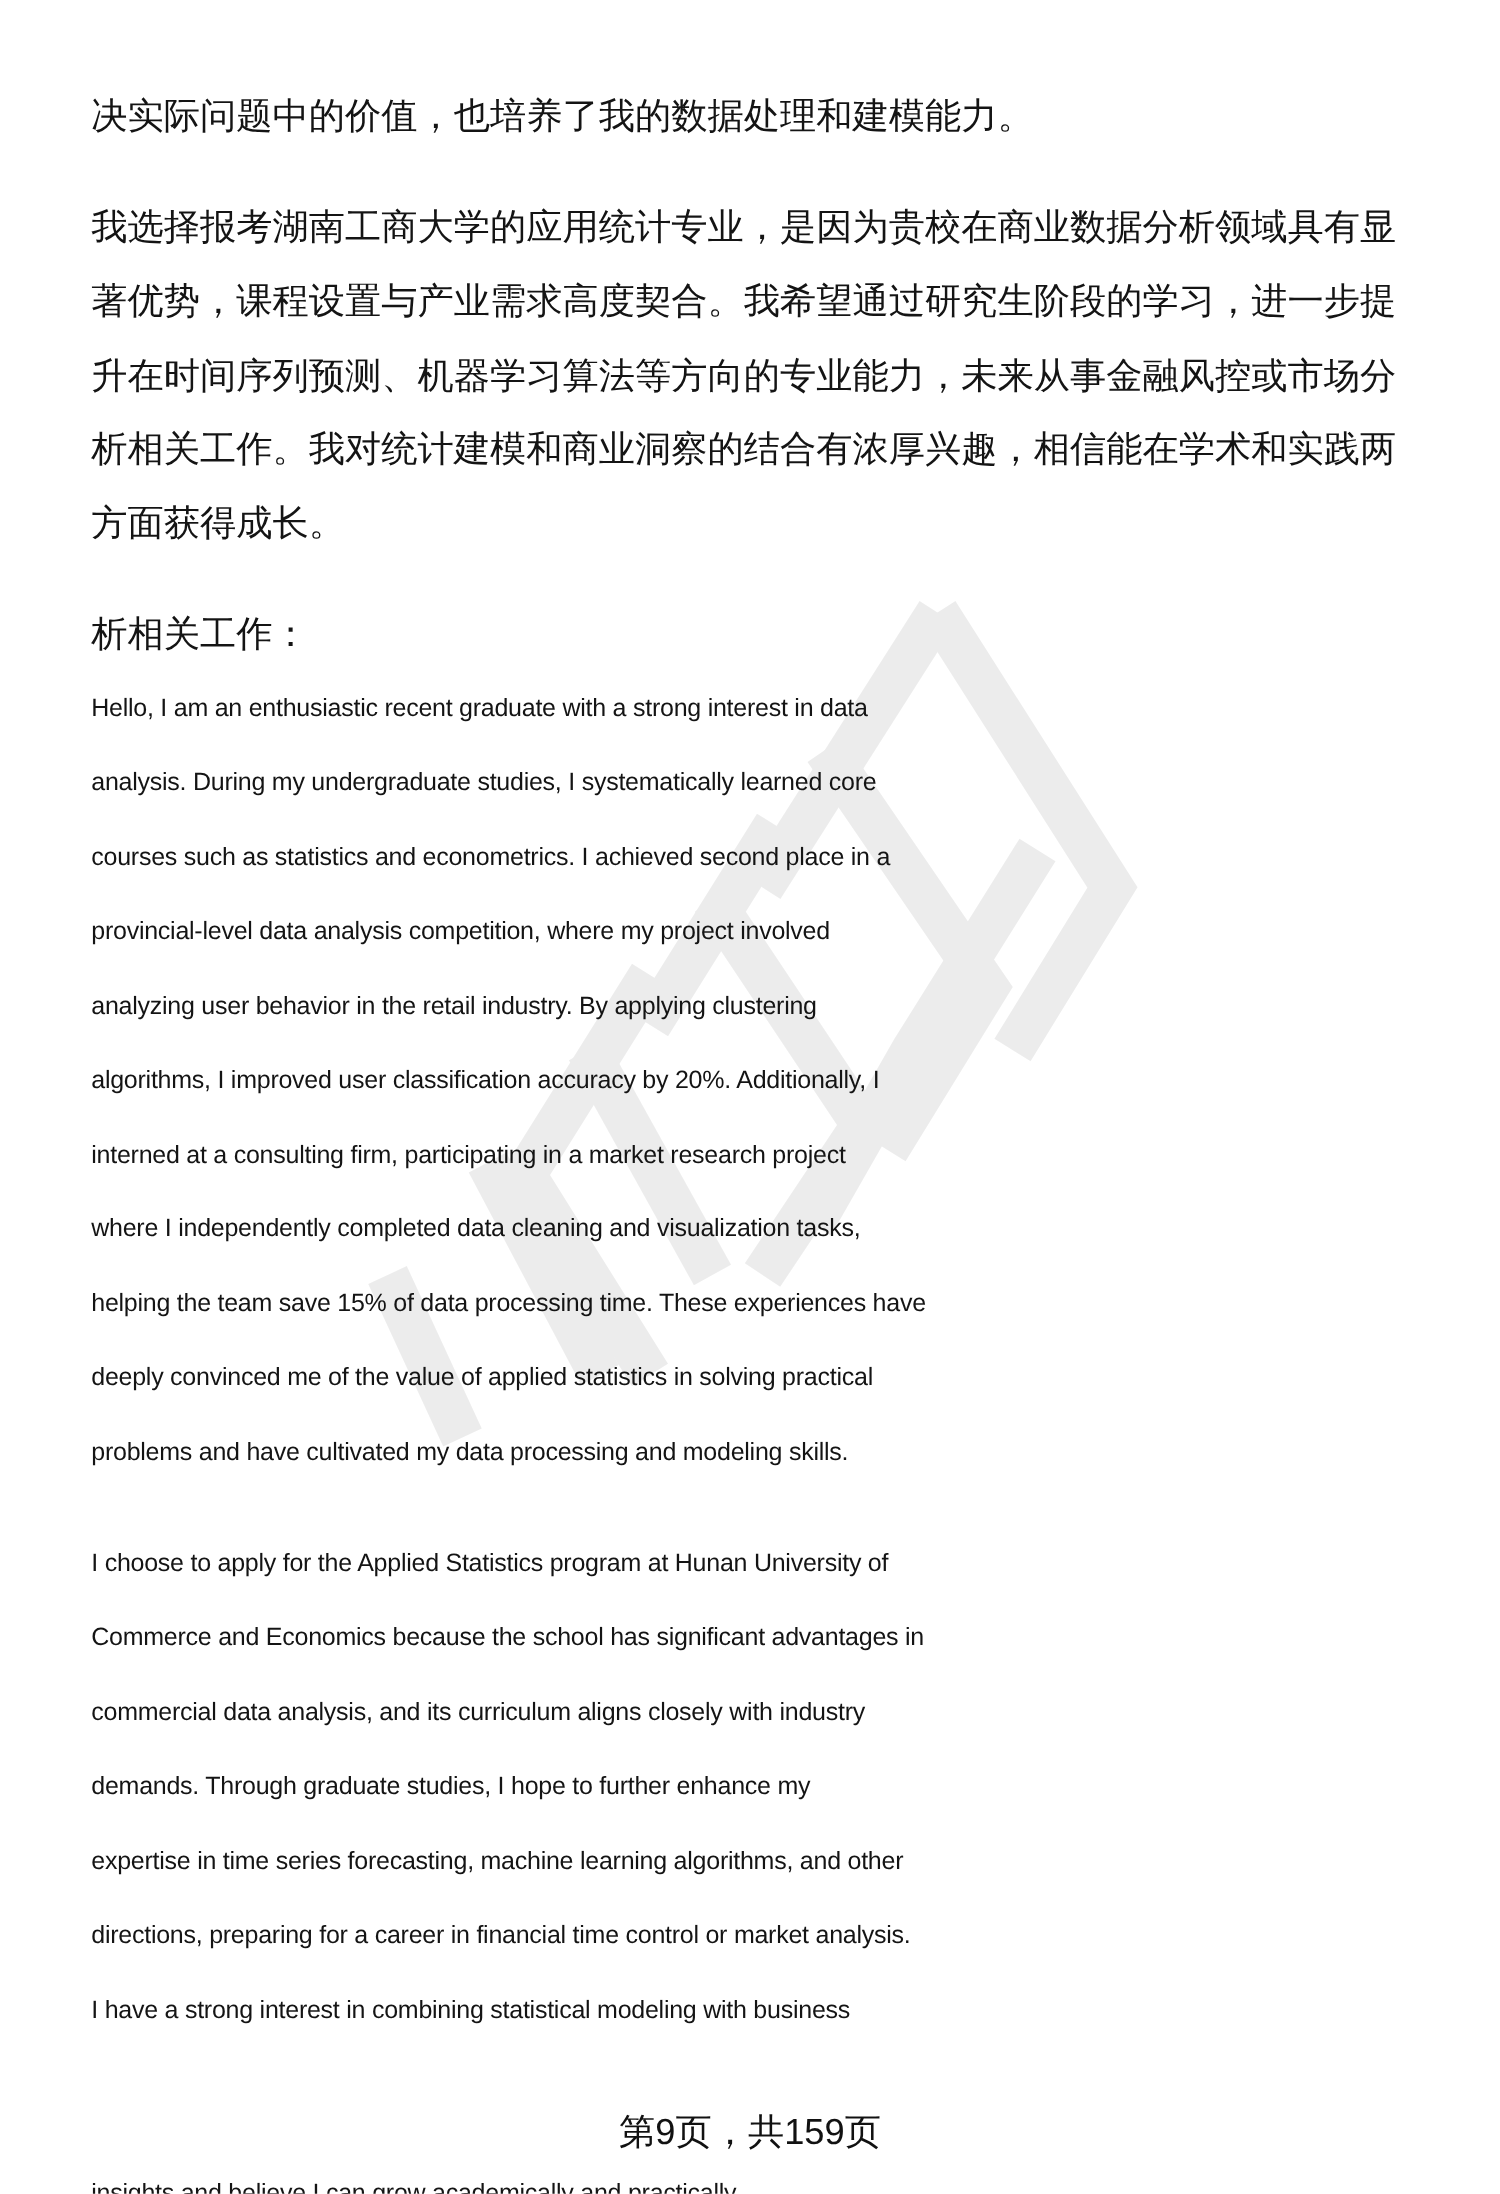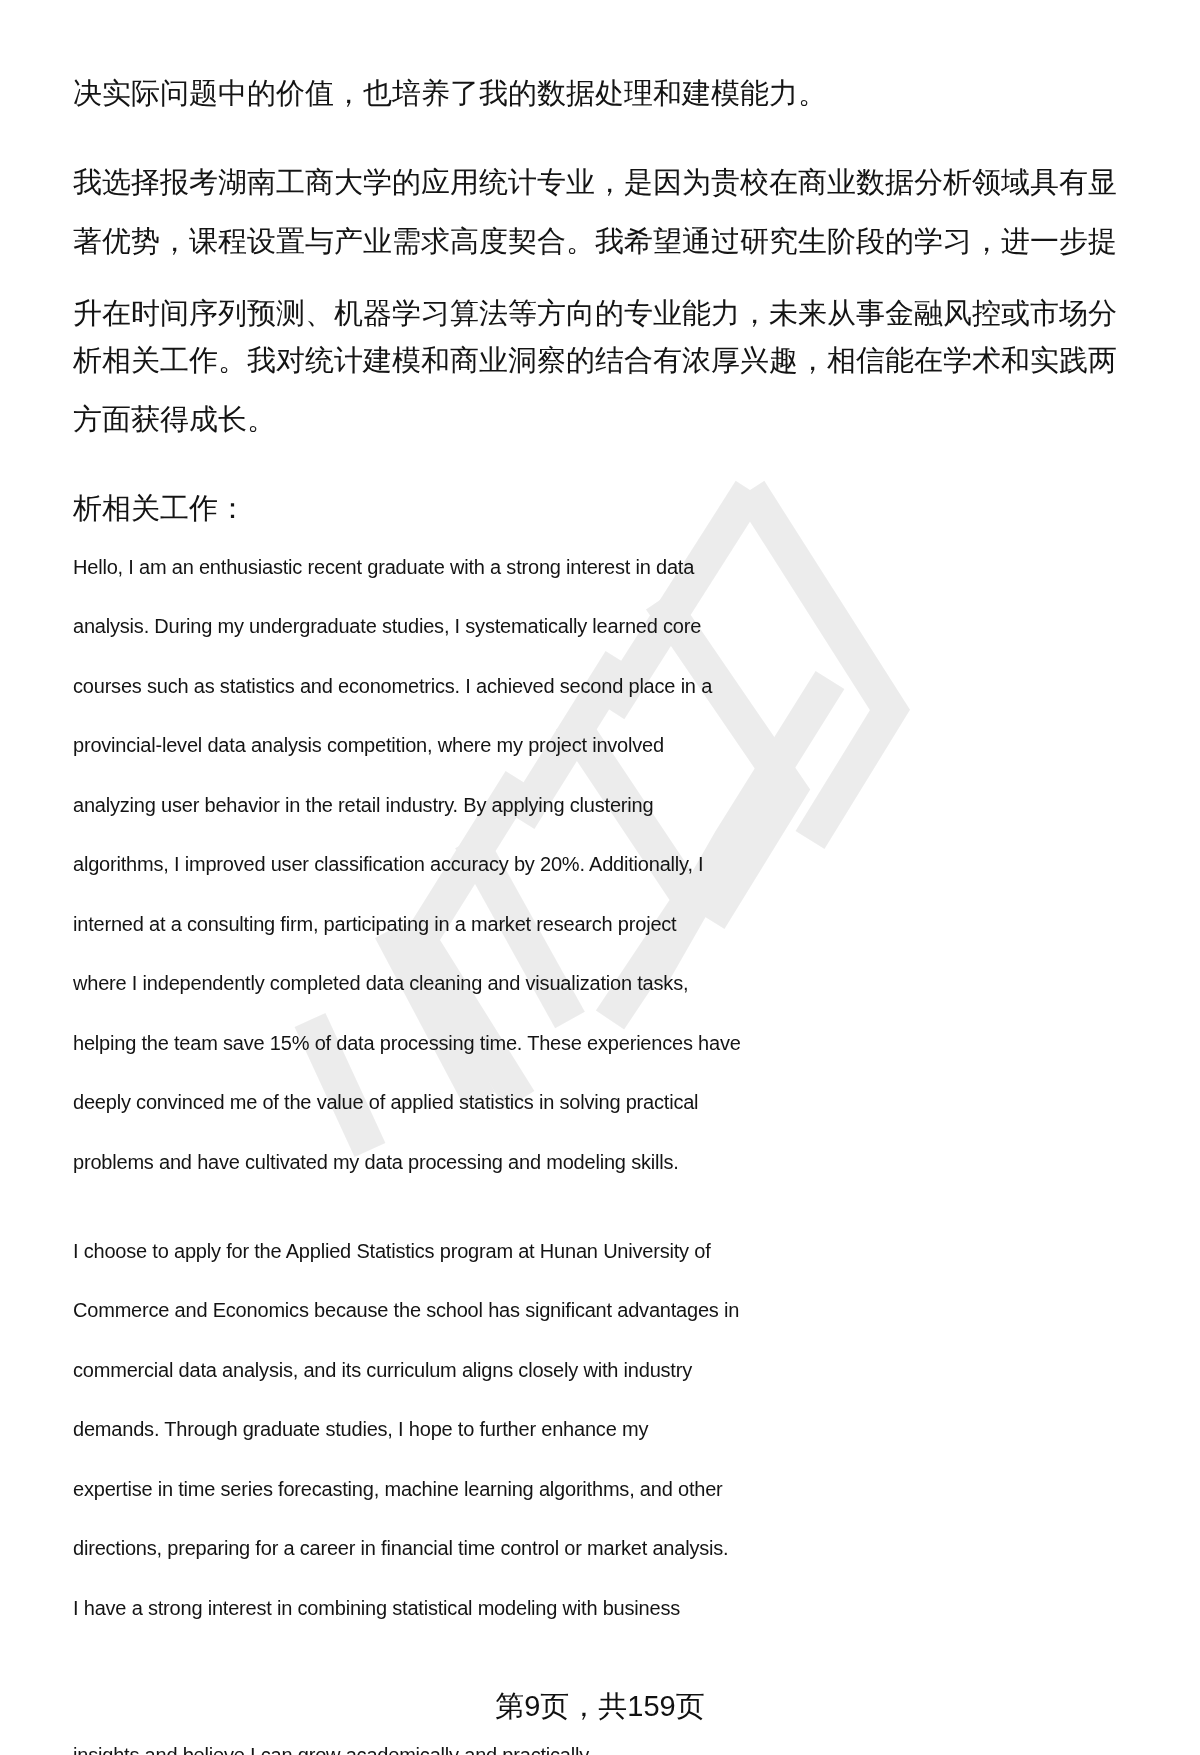--- a/index.html
+++ b/index.html
@@ -42,21 +42,21 @@
     </g>
   </svg>
 </div>
 
 <div class="page">
 
   <div class="line" style="top:62px">决实际问题中的价值，也培养了我的数据处理和建模能力。</div>
 
   <div class="line" style="top:151px">我选择报考湖南工商大学的应用统计专业，是因为贵校在商业数据分析领域具有显</div>
   <div class="line" style="top:210px">著优势，课程设置与产业需求高度契合。我希望通过研究生阶段的学习，进一步提</div>
-  <div class="line" style="top:282px">升在时间序列预测、机器学习算法等方向的专业能力，未来从事金融风控或市场分</div>
+  <div class="line" style="top:270px">升在时间序列预测、机器学习算法等方向的专业能力，未来从事金融风控或市场分</div>
   <div class="line" style="top:329px">析相关工作。我对统计建模和商业洞察的结合有浓厚兴趣，相信能在学术和实践两</div>
   <div class="line" style="top:388px">方面获得成长。</div>
 
   <div class="line" style="top:477px">析相关工作：</div>
 
   <div class="line en" style="top:536px">Hello, I am an enthusiastic recent graduate with a strong interest in data</div>
   <div class="line en" style="top:595px">analysis. During my undergraduate studies, I systematically learned core</div>
   <div class="line en" style="top:655px">courses such as statistics and econometrics. I achieved second place in a</div>
   <div class="line en" style="top:714px">provincial-level data analysis competition, where my project involved</div>
   <div class="line en" style="top:774px">analyzing user behavior in the retail industry. By applying clustering</div>

